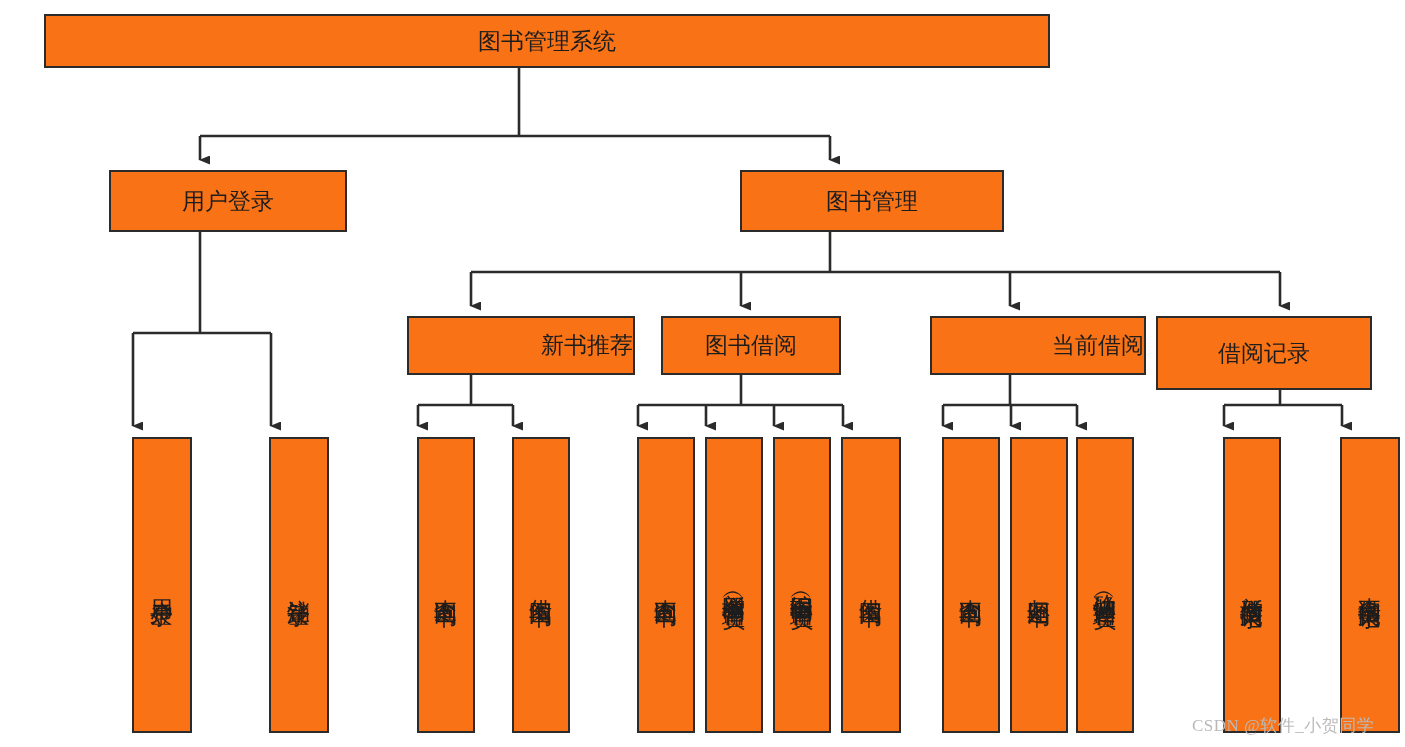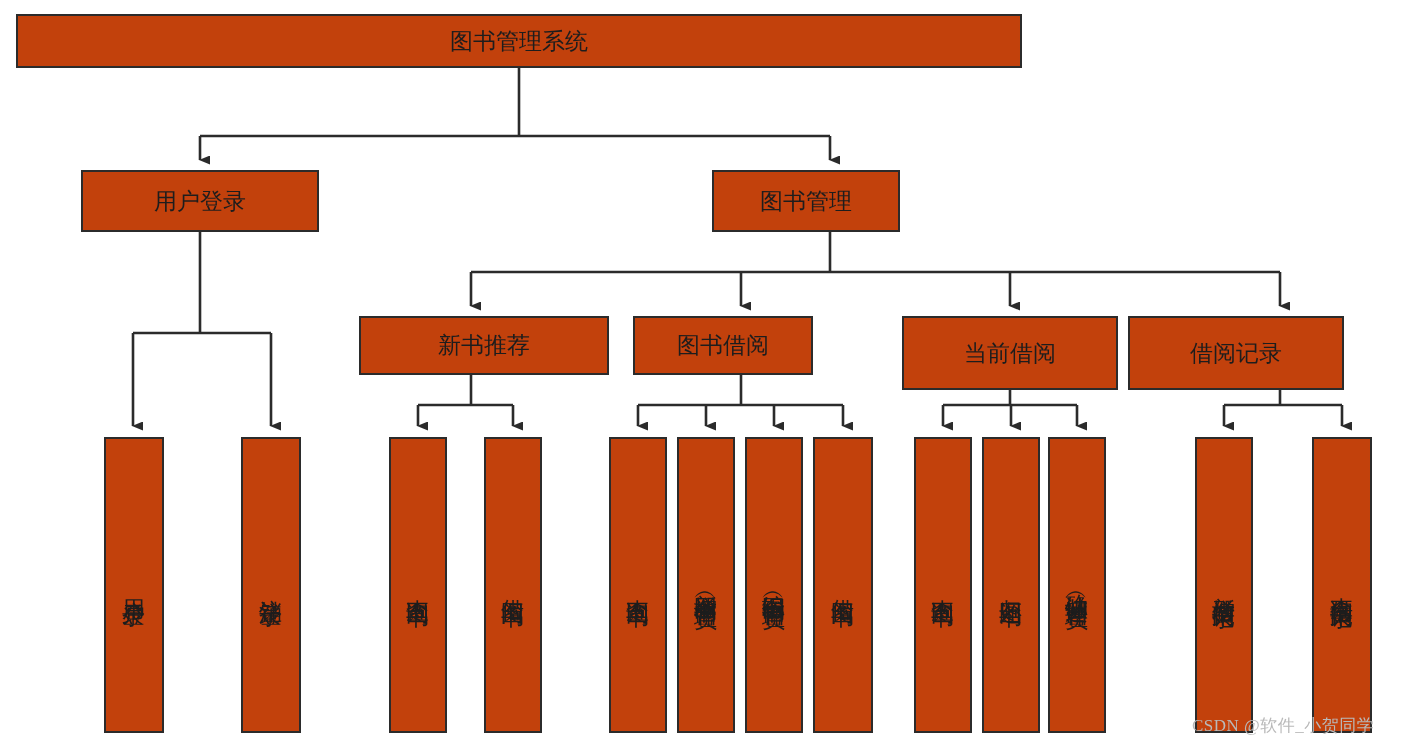--- a/index.html
+++ b/index.html
@@ -21,26 +21,27 @@
     position: absolute;
     left: 0;
     top: 0;
     width: 1405px;
     height: 747px;
   }
   .node {
     position: absolute;
     box-sizing: border-box;
     border: 2.2px solid #2b2b2b;
-    background: #c2410c;
+    background: #f97316;
     display: flex;
     align-items: center;
     justify-content: center;
     color: #1d1d1d;
     z-index: 2;
+    margin-left: 28px;
   }
   .node .label {
     display: block;
     text-align: center;
     line-height: 1.16;
     white-space: nowrap;
   }
   .node.horiz .label {
     font-size: 23px;
   }
@@ -126,31 +127,31 @@
     </g>
   </svg>
 
   <div class="node root horiz" id="node-root" style="left: 16px; top: 14px; width: 1006px; height: 54px;">
     <span class="label">图书管理系统</span>
   </div>
 
   <div class="node horiz" id="node-l2-0" style="left: 81px; top: 170px; width: 238px; height: 62px;">
     <span class="label">用户登录</span>
   </div>
-  <div class="node horiz" id="node-l2-1" style="left: 712px; top: 170px; width: 188px; height: 62px;">
+  <div class="node horiz" id="node-l2-1" style="left: 712px; top: 170px; width: 264px; height: 62px;">
     <span class="label">图书管理</span>
   </div>
 
-  <div class="node horiz" id="node-l3-0" style="left: 359px; top: 316px; width: 250px; height: 59px;">
+  <div class="node horiz" id="node-l3-0" style="left: 379px; top: 316px; width: 228px; height: 59px; justify-content: flex-end;">
     <span class="label">新书推荐</span>
   </div>
   <div class="node horiz" id="node-l3-1" style="left: 633px; top: 316px; width: 180px; height: 59px;">
     <span class="label">图书借阅</span>
   </div>
-  <div class="node horiz" id="node-l3-2" style="left: 902px; top: 316px; width: 216px; height: 74px;">
+  <div class="node horiz" id="node-l3-2" style="left: 902px; top: 316px; width: 216px; height: 59px; justify-content: flex-end;">
     <span class="label">当前借阅</span>
   </div>
   <div class="node horiz" id="node-l3-3" style="left: 1128px; top: 316px; width: 216px; height: 74px;">
     <span class="label">借阅记录</span>
   </div>
 
   <div class="node vert" id="node-leaf-0" style="left: 104px; top: 437px; width: 60px; height: 296px;">
     <span class="label">用户登录</span>
   </div>
   <div class="node vert" id="node-leaf-1" style="left: 241px; top: 437px; width: 60px; height: 296px;">

